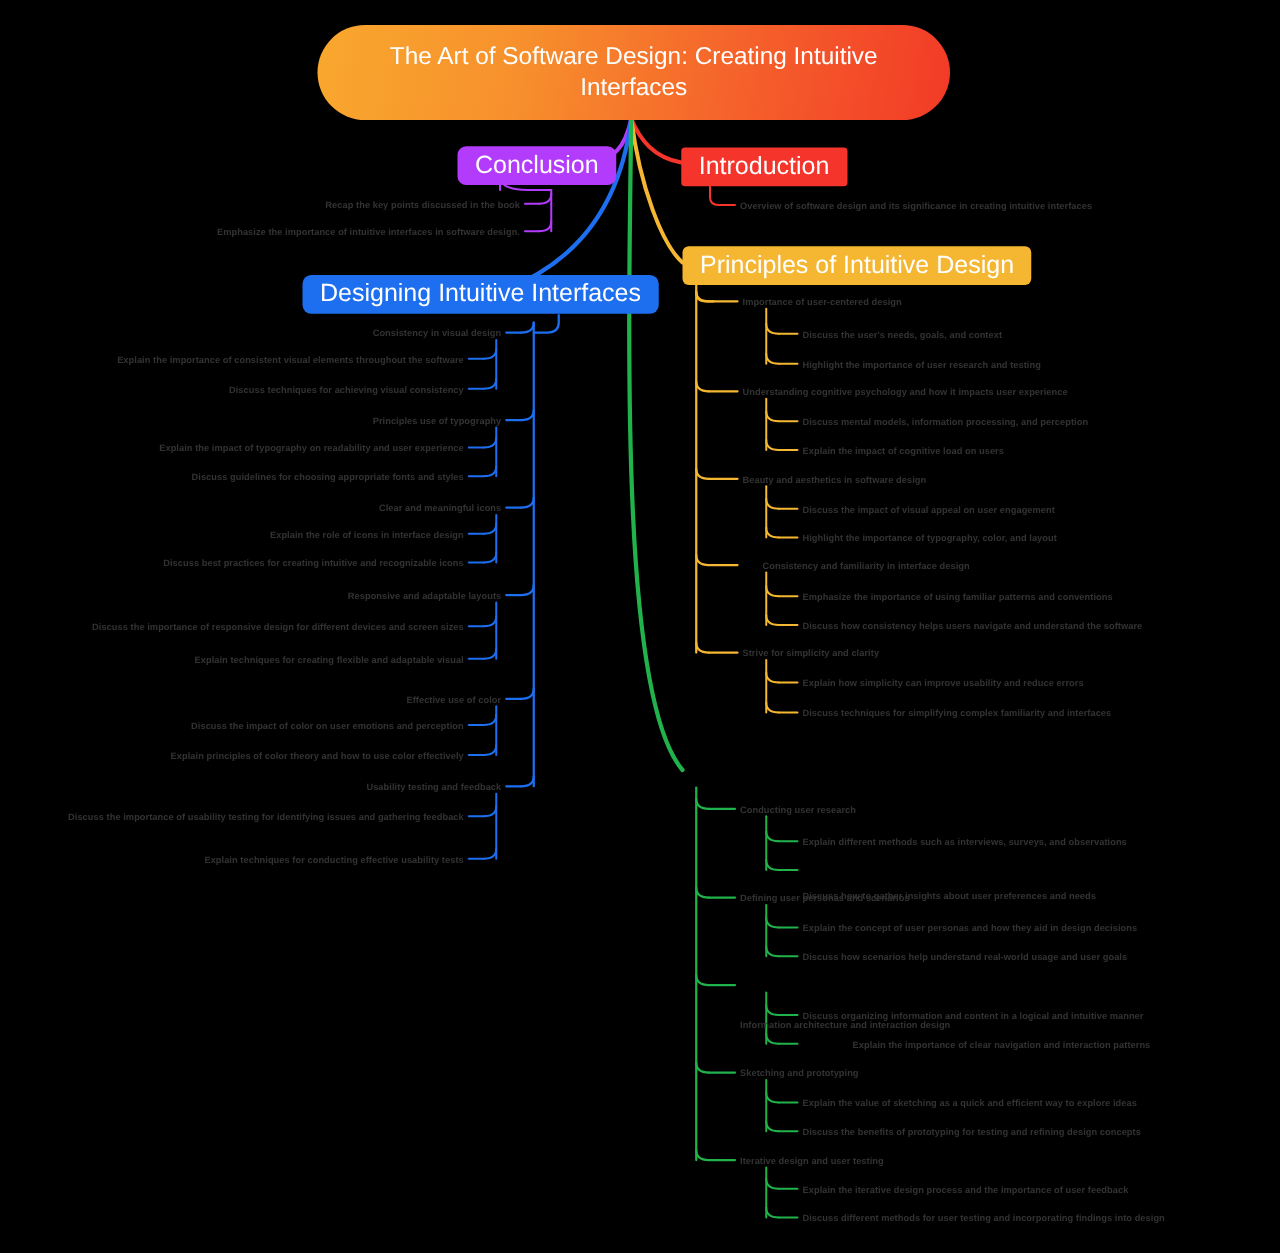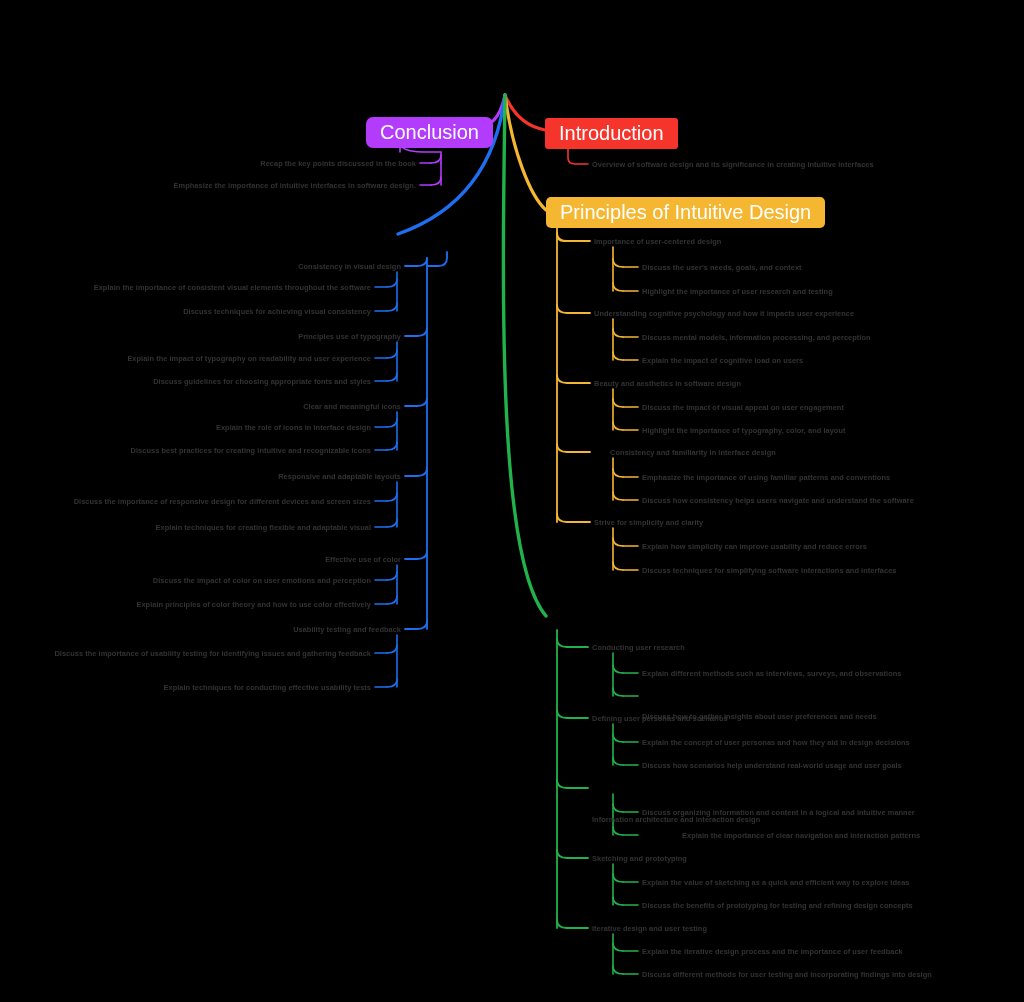--- a/index.html
+++ b/index.html
@@ -202,42 +202,44 @@
       <path d="M 387 604 L 375 604" stroke="#1D6FEF" stroke-width="1.6" fill="none" stroke-linecap="round"></path>
       <path d="M 427 621 Q 427 629, 417 629" stroke="#1D6FEF" stroke-width="1.8" fill="none" stroke-linecap="round"></path>
       <path d="M 417 629 L 405 629" stroke="#1D6FEF" stroke-width="1.8" fill="none" stroke-linecap="round"></path>
       <path d="M 397 635 L 397 687" stroke="#1D6FEF" stroke-width="1.6" fill="none" stroke-linecap="round"></path>
       <path d="M 397 645 Q 397 653, 387 653" stroke="#1D6FEF" stroke-width="1.6" fill="none" stroke-linecap="round"></path>
       <path d="M 387 653 L 375 653" stroke="#1D6FEF" stroke-width="1.6" fill="none" stroke-linecap="round"></path>
       <path d="M 397 679 Q 397 687, 387 687" stroke="#1D6FEF" stroke-width="1.6" fill="none" stroke-linecap="round"></path>
       <path d="M 387 687 L 375 687" stroke="#1D6FEF" stroke-width="1.6" fill="none" stroke-linecap="round"></path>
     </svg>
 
+  <div id="root-node">The Art of Software Design: Creating Intuitive Interfaces</div>
 
   <div class="branch-node branch-conclusion">Conclusion</div>
   <div class="branch-node branch-intro">Introduction</div>
   <div class="branch-node branch-principles">Principles of Intuitive Design</div>
+  <div class="branch-node branch-designing">Designing Intuitive Interfaces</div>
 
   <div id="leaf-layer">
       <div class="leaf right" style="left: 592px; top: 159px; max-width: 400px;">Overview of software design and its significance in creating intuitive interfaces</div>
       <div class="leaf right" style="left: 594px; top: 236px; max-width: 420px;">Importance of user-centered design</div>
       <div class="leaf right" style="left: 642px; top: 262px; max-width: 400px;">Discuss the user's needs, goals, and context</div>
       <div class="leaf right" style="left: 642px; top: 286px; max-width: 400px;">Highlight the importance of user research and testing</div>
       <div class="leaf right" style="left: 594px; top: 308px; max-width: 420px;">Understanding cognitive psychology and how it impacts user experience</div>
       <div class="leaf right" style="left: 642px; top: 332px; max-width: 400px;">Discuss mental models, information processing, and perception</div>
       <div class="leaf right" style="left: 642px; top: 355px; max-width: 400px;">Explain the impact of cognitive load on users</div>
       <div class="leaf right" style="left: 594px; top: 378px; max-width: 420px;">Beauty and aesthetics in software design</div>
       <div class="leaf right" style="left: 642px; top: 402px; max-width: 400px;">Discuss the impact of visual appeal on user engagement</div>
       <div class="leaf right" style="left: 642px; top: 425px; max-width: 400px;">Highlight the importance of typography, color, and layout</div>
       <div class="leaf right" style="left: 610px; top: 447px; max-width: 420px;">Consistency and familiarity in interface design</div>
       <div class="leaf right" style="left: 642px; top: 472px; max-width: 400px;">Emphasize the importance of using familiar patterns and conventions</div>
       <div class="leaf right" style="left: 642px; top: 495px; max-width: 400px;">Discuss how consistency helps users navigate and understand the software</div>
       <div class="leaf right" style="left: 594px; top: 517px; max-width: 420px;">Strive for simplicity and clarity</div>
       <div class="leaf right" style="left: 642px; top: 541px; max-width: 400px;">Explain how simplicity can improve usability and reduce errors</div>
-      <div class="leaf right" style="left: 642px; top: 565px; max-width: 400px;">Discuss techniques for simplifying software interactions and interfaces</div>
+      <div class="leaf right" style="left: 642px; top: 565px; max-width: 400px;">Discuss techniques for simplifying complex familiarity and interfaces</div>
       <div class="leaf right" style="left: 592px; top: 642px; max-width: 420px;">Conducting user research</div>
       <div class="leaf right" style="left: 642px; top: 668px; max-width: 400px;">Explain different methods such as interviews, surveys, and observations</div>
       <div class="leaf right" style="left: 642px; top: 691px; max-width: 400px; margin-top: 20px;">Discuss how to gather insights about user preferences and needs</div>
       <div class="leaf right" style="left: 592px; top: 713px; max-width: 420px;">Defining user personas and scenarios</div>
       <div class="leaf right" style="left: 642px; top: 737px; max-width: 400px;">Explain the concept of user personas and how they aid in design decisions</div>
       <div class="leaf right" style="left: 642px; top: 760px; max-width: 400px;">Discuss how scenarios help understand real-world usage and user goals</div>
       <div class="leaf right" style="left: 592px; top: 783px; max-width: 420px; margin-top: 31px;">Information architecture and interaction design</div>
       <div class="leaf right" style="left: 642px; top: 807px; max-width: 400px;">Discuss organizing information and content in a logical and intuitive manner</div>
       <div class="leaf right" style="left: 642px; top: 830px; max-width: 400px; margin-left: 40px;">Explain the importance of clear navigation and interaction patterns</div>
       <div class="leaf right" style="left: 592px; top: 853px; max-width: 420px;">Sketching and prototyping</div>

